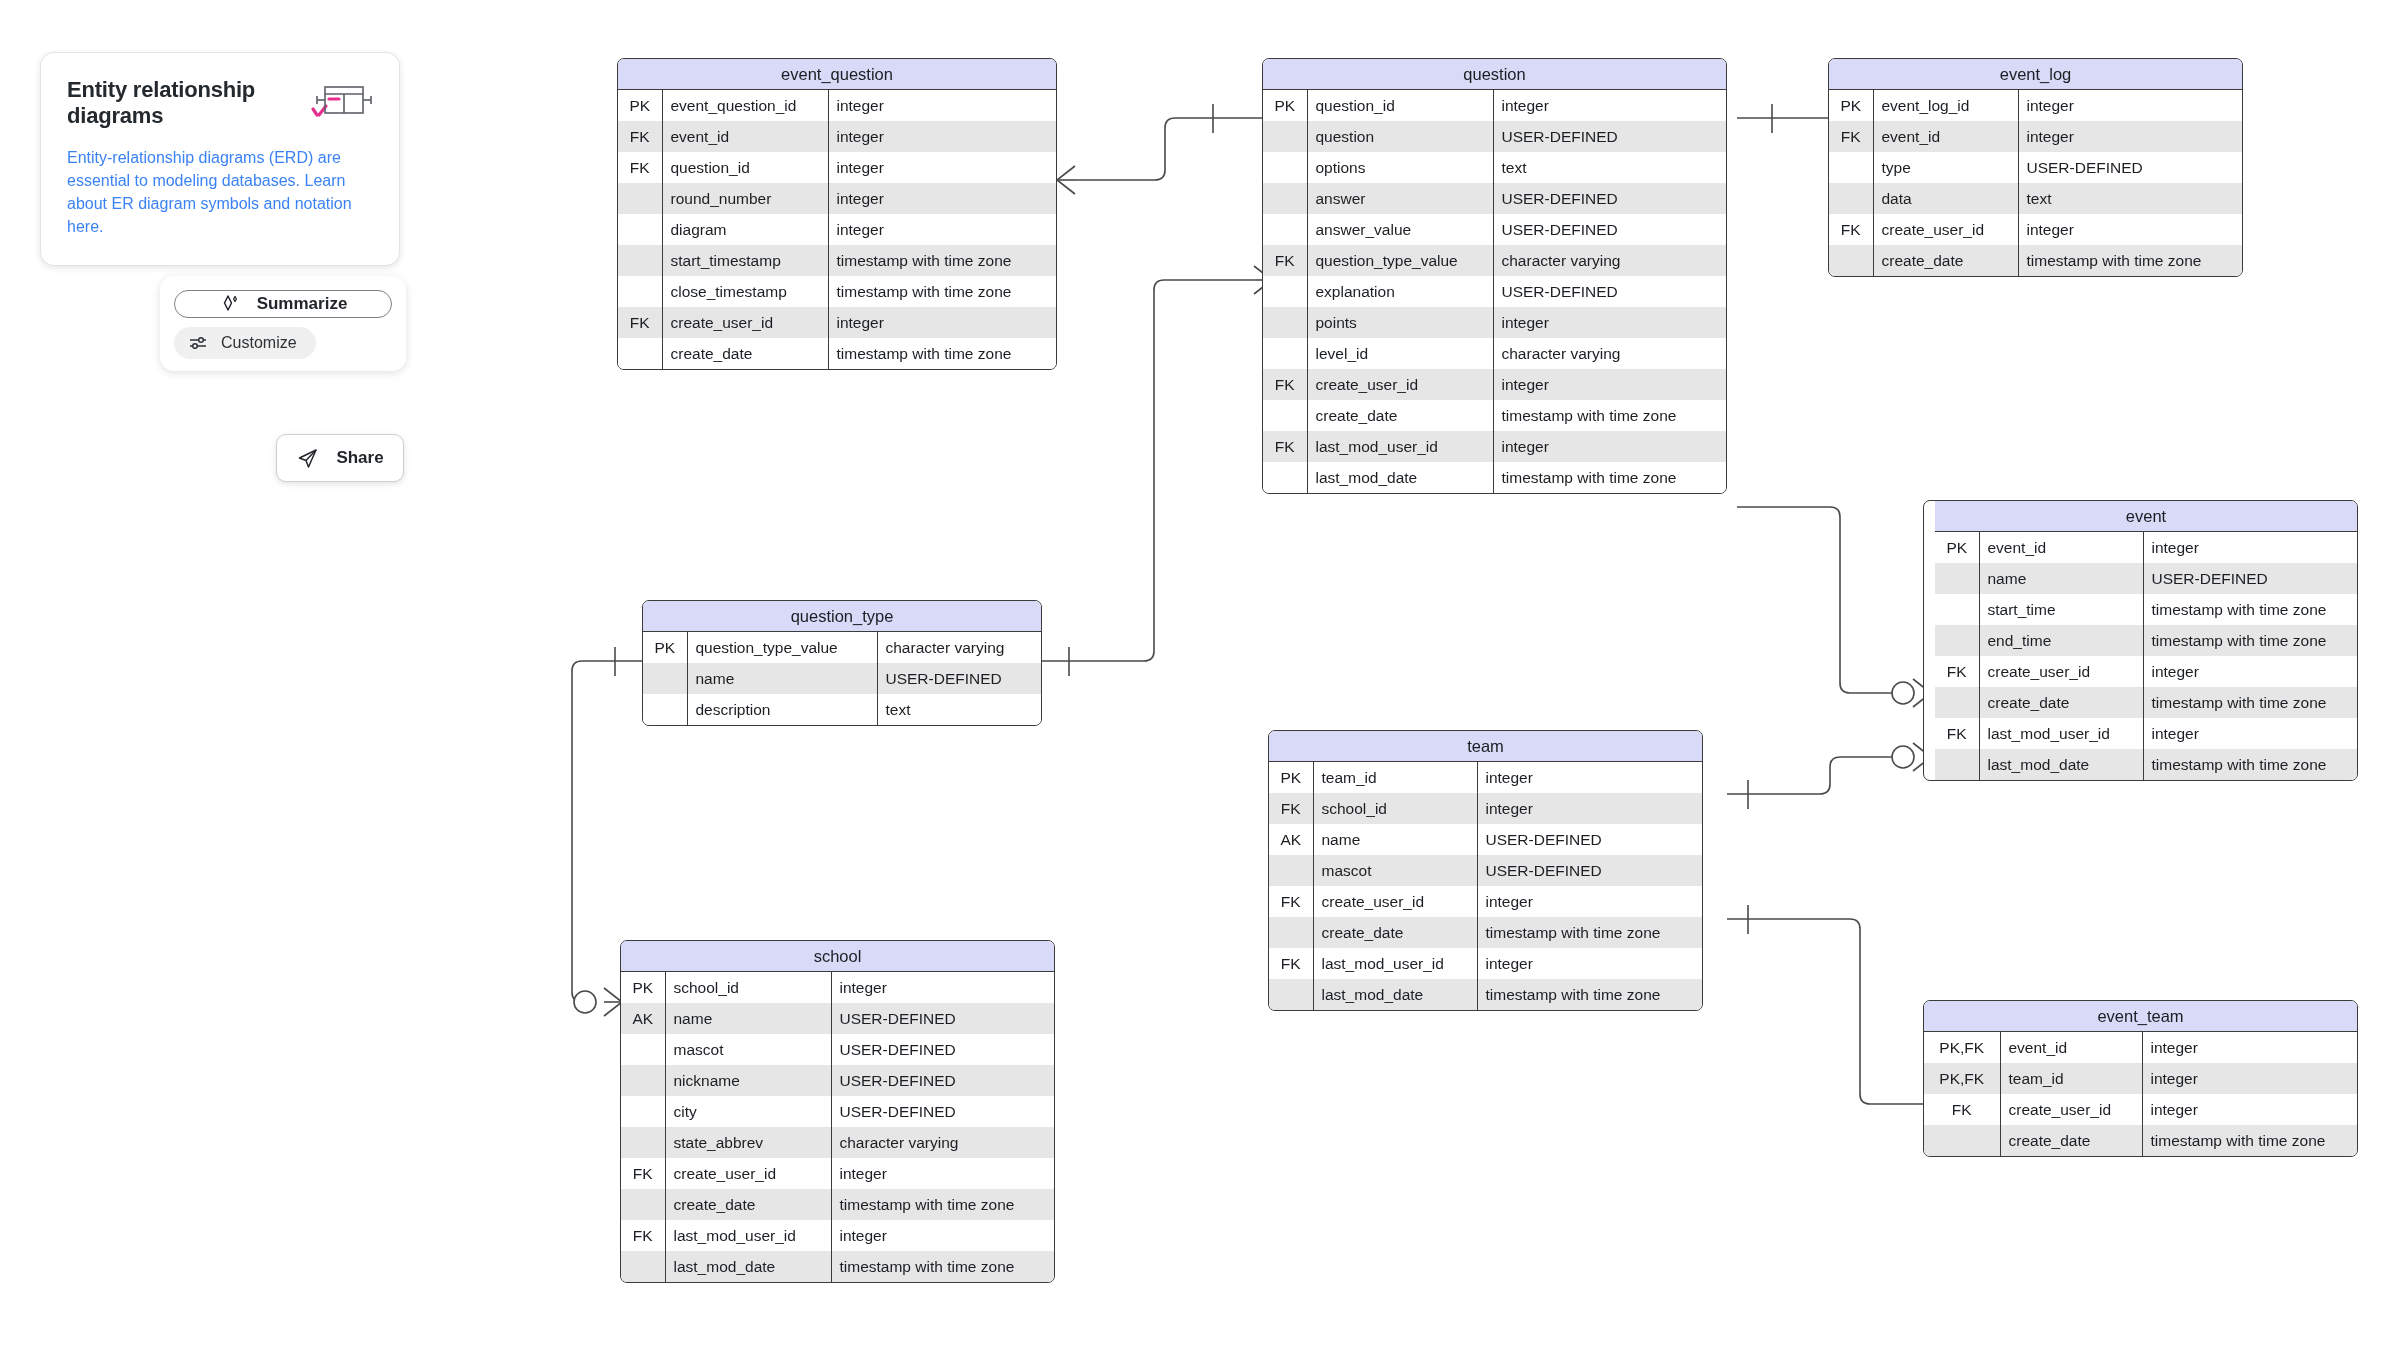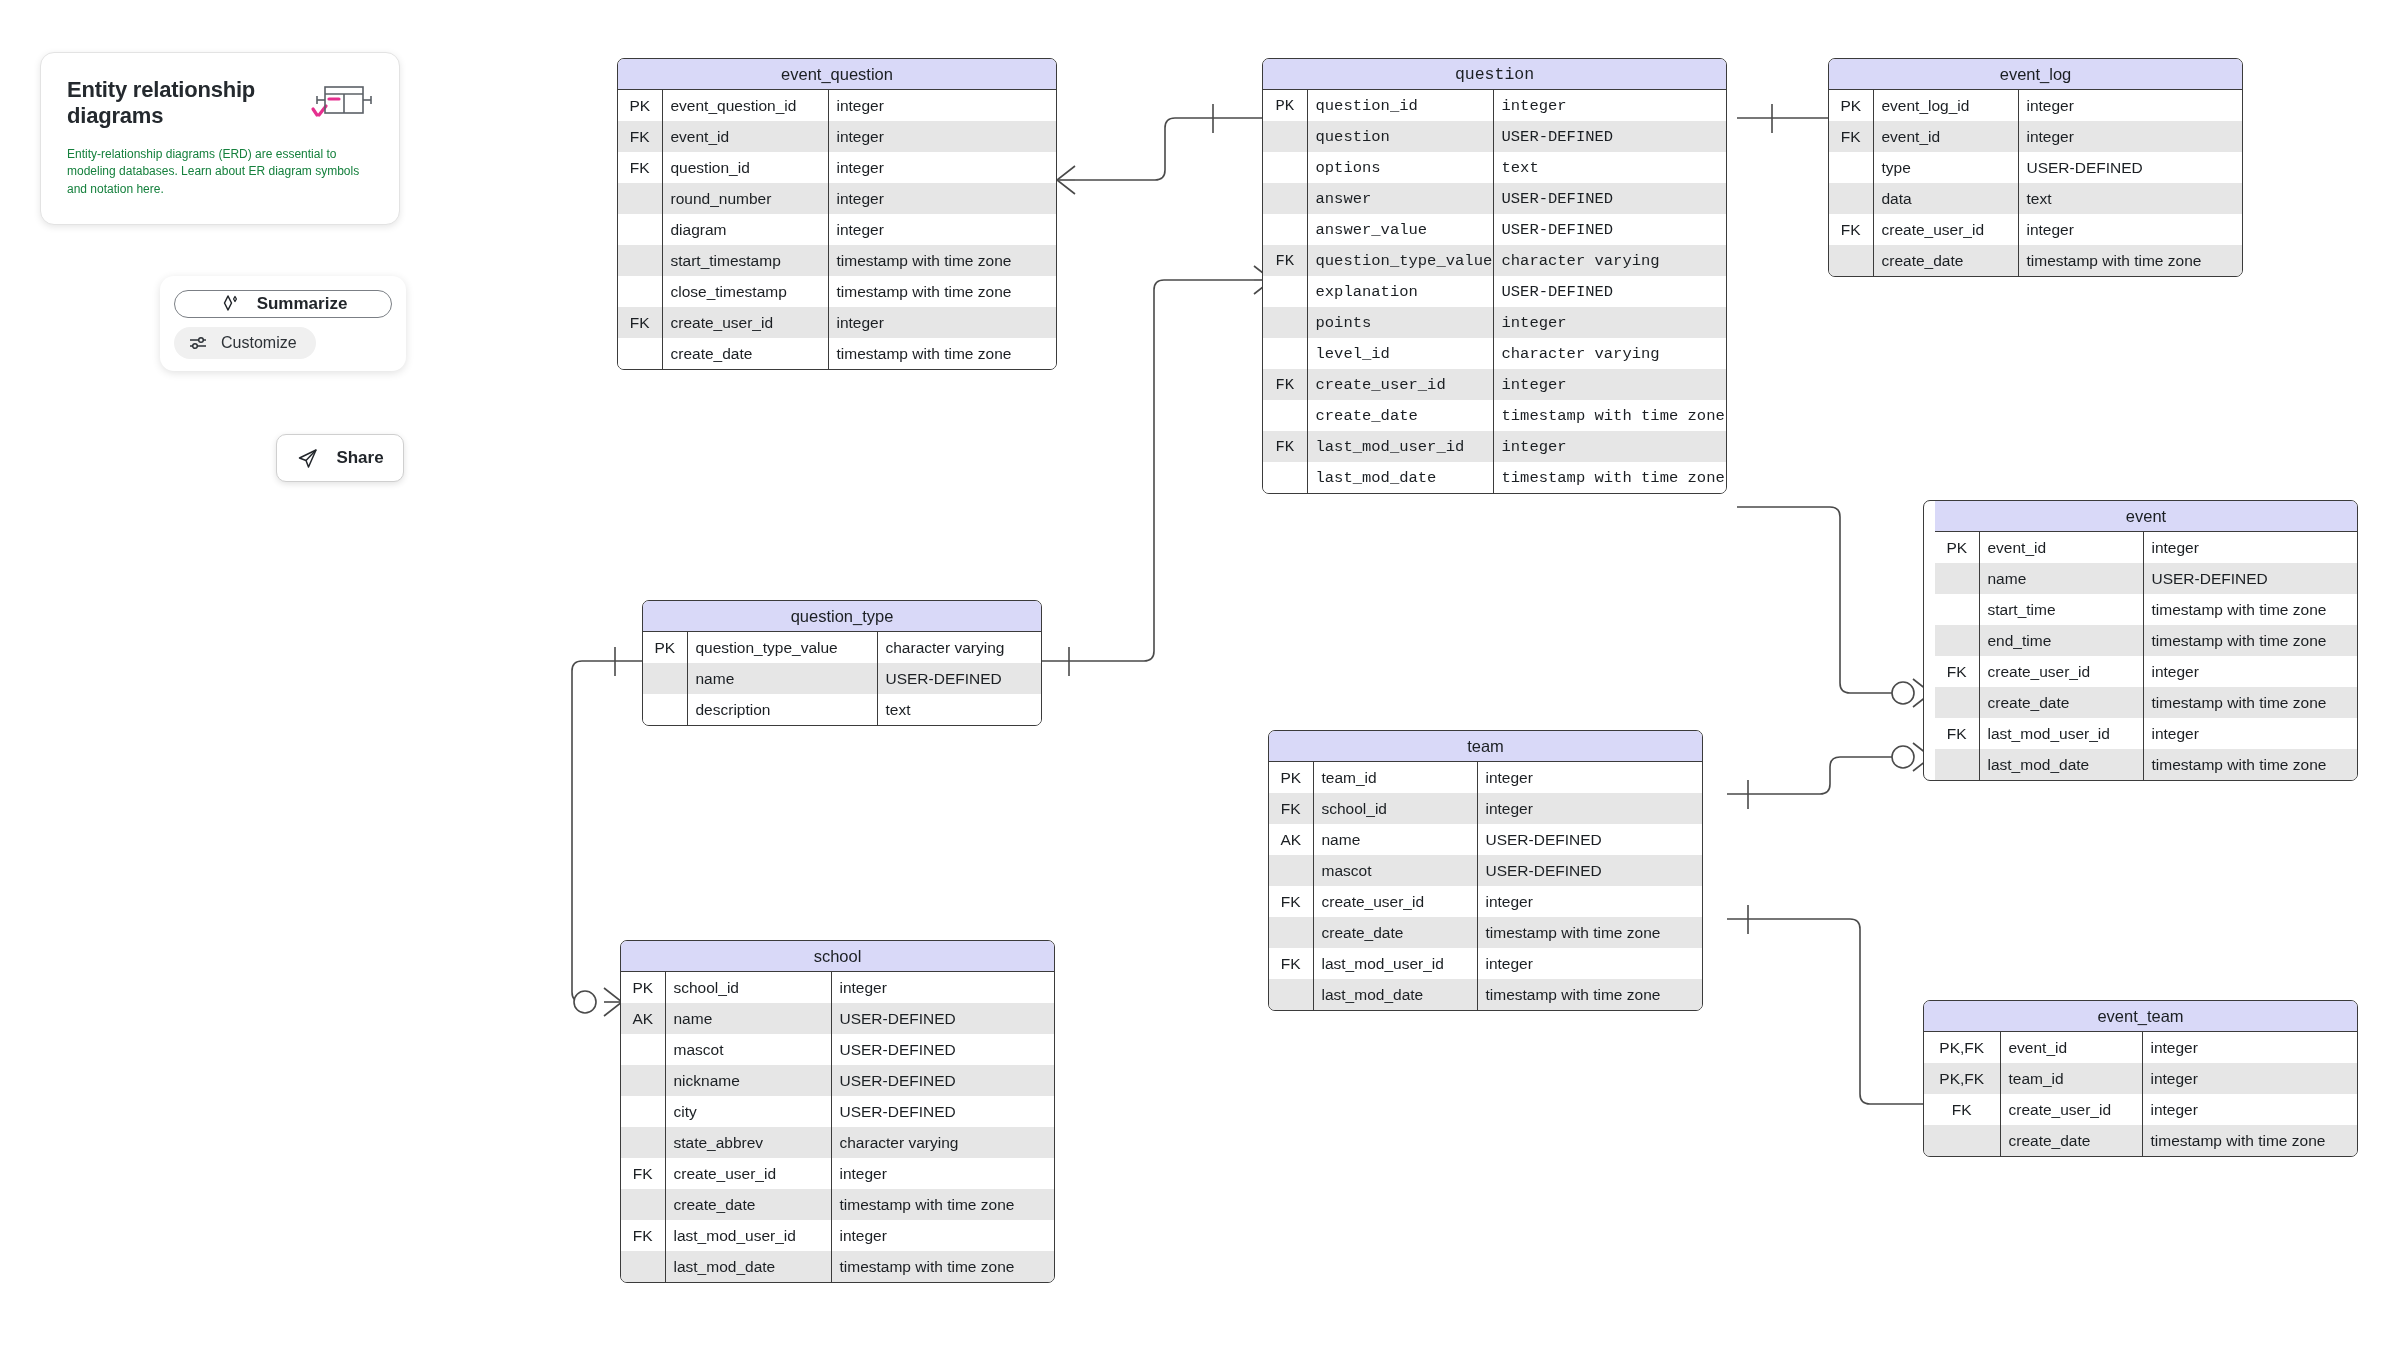--- a/index.html
+++ b/index.html
@@ -31,23 +31,23 @@
     margin: 0;
     font-size: 22px;
     line-height: 1.18;
     font-weight: bold;
     color: #24292e;
     letter-spacing: -.2px;
     max-width: 215px;
   }
   #info-card p {
     margin: 17px 0 0 0;
-    font-size: 12px;
+    font-size: 16px;
     line-height: 1.45;
-    color: #15803d;
+    color: #3b82f6;
   }
   .spark {
     position: absolute;
     left: 262px; top: 36px;
     width: 40px; height: 40px;
   }
   .card-icon {
     position: absolute;
     right: 24px; top: 26px;
     width: 62px; height: 42px;
@@ -309,21 +309,21 @@
           </tr>
         <tr>
             <td class="c-key"></td>
             <td class="c-name">create_date</td>
             <td class="c-type">timestamp with time zone</td>
           </tr>
       </tbody>
     </table>
   </div>
 
-  <div class="entity" style="left:1262px; top:58px; width:465px;font-family:Liberation Mono, monospace;">
+  <div class="entity" style="left:1262px; top:58px; width:465px;">
     <div class="entity-title">question</div>
     <table>
       <colgroup>
           <col style="width:44px">
           <col style="width:186px">
           <col>
         </colgroup>
       <tbody>
         <tr>
             <td class="c-key">PK</td>

